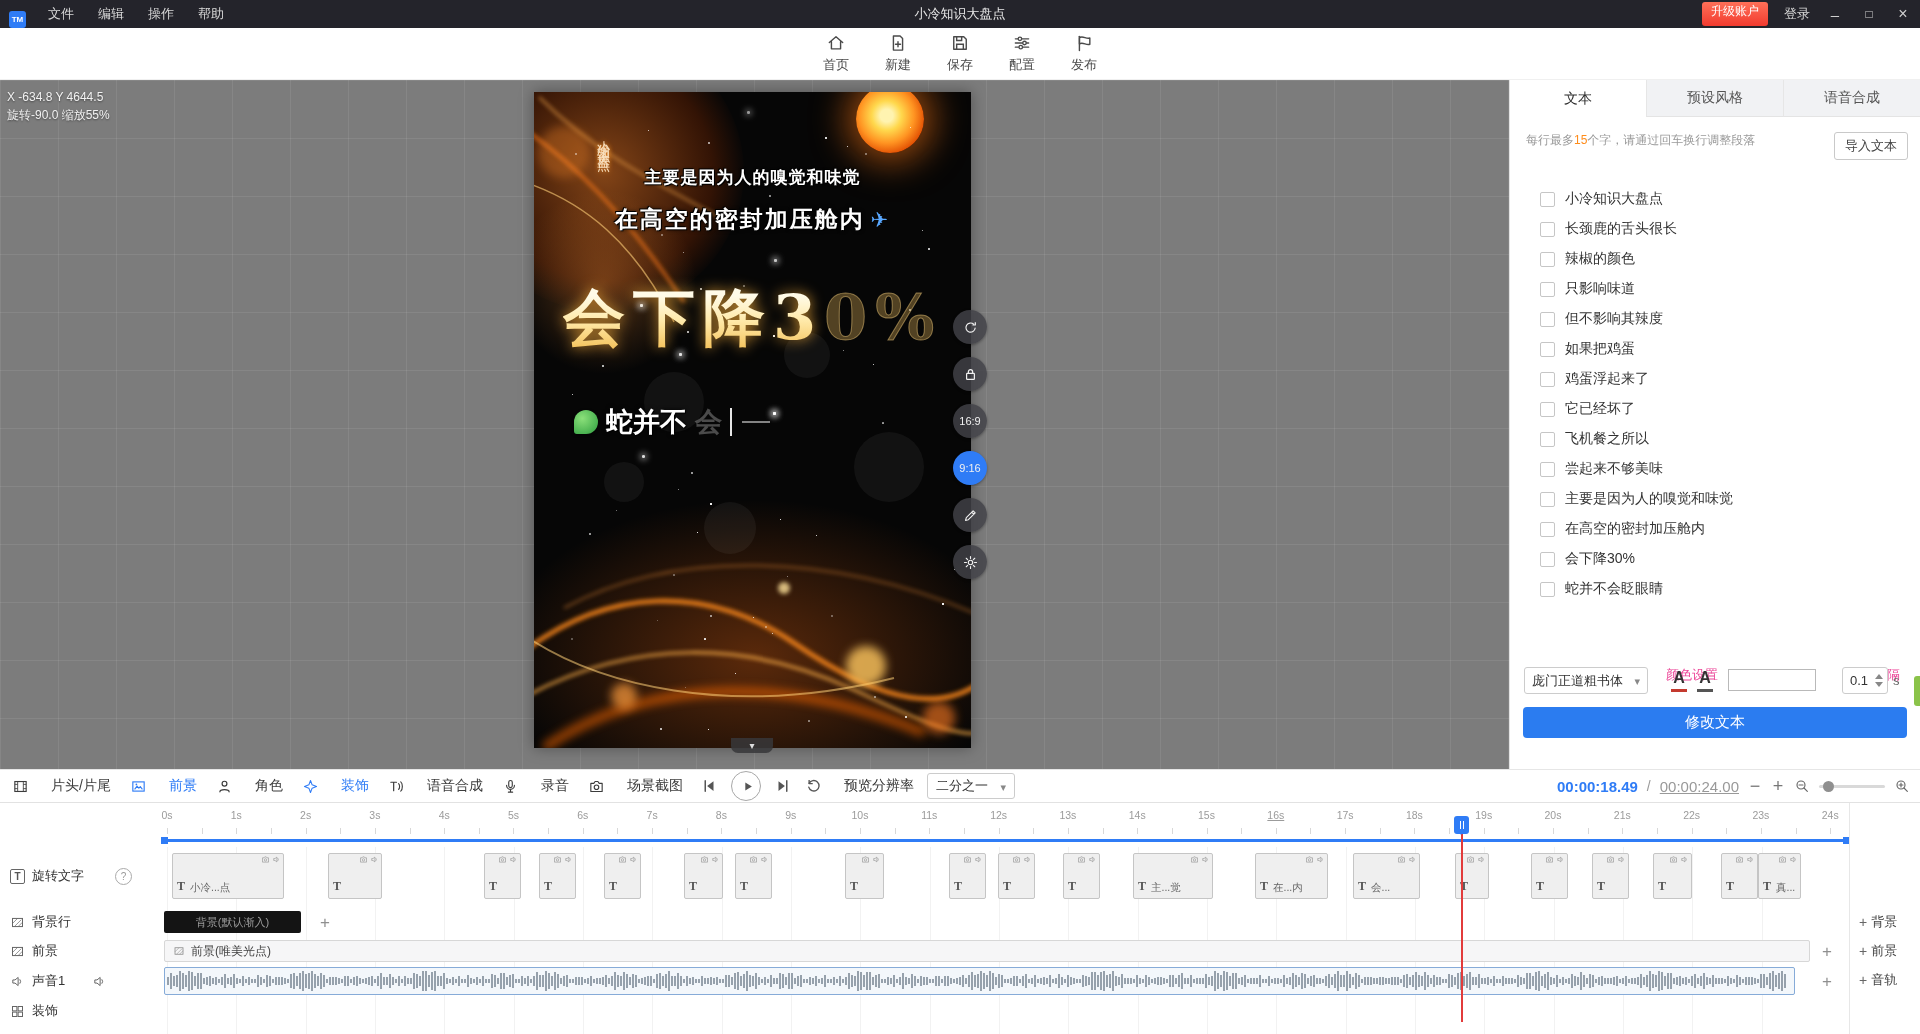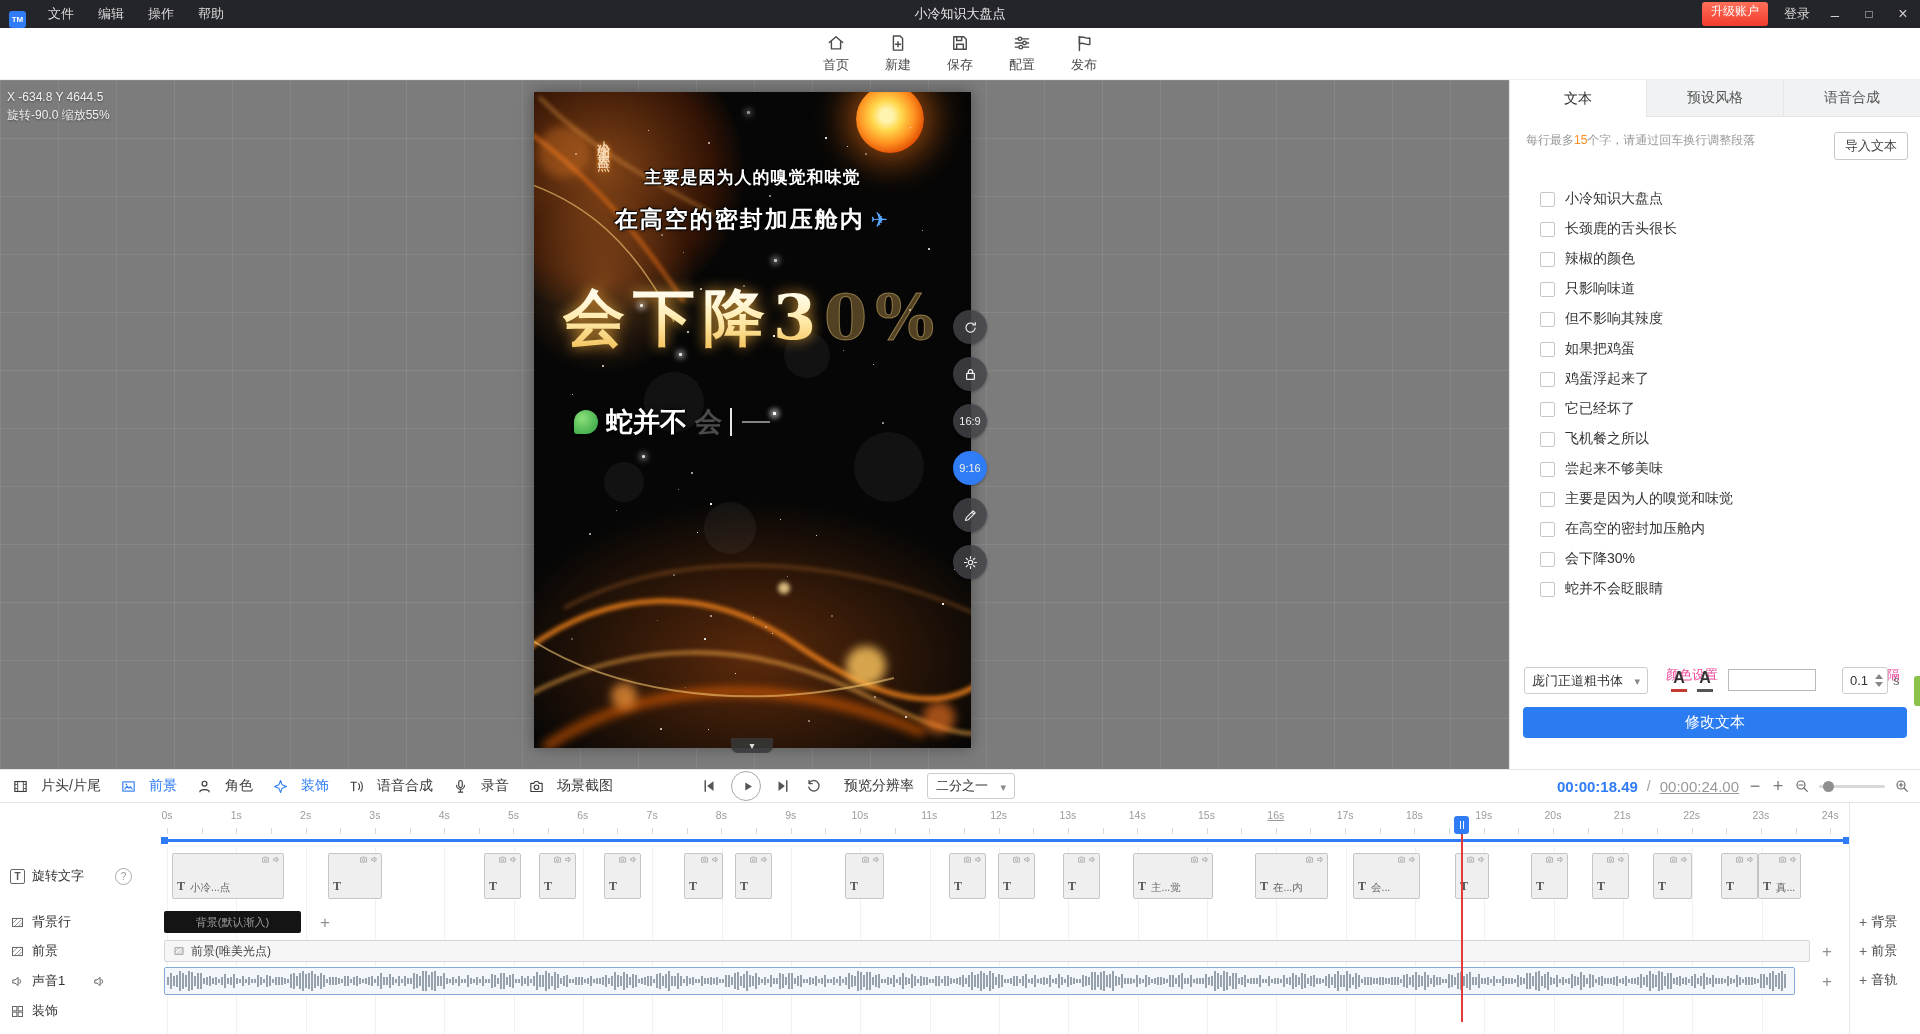--- a/index.html
+++ b/index.html
@@ -92,21 +92,21 @@
   .spin{display:flex;flex-direction:column;gap:3px;padding-right:4px}
   .spin i{width:0;height:0;border-left:4px solid transparent;border-right:4px solid transparent}
   .spin .up{border-bottom:5px solid #888}
   .spin .dn{border-top:5px solid #888}
   .unit{position:absolute;left:383px;top:593px;font-size:13px;color:#666}
   .apply-btn{position:absolute;left:13px;right:13px;top:627px;height:31px;background:#2b7cf0;border-radius:4px;color:#fff;font-size:15px;display:flex;align-items:center;justify-content:center}
   .green-thumb{position:absolute;right:0;top:596px;width:6px;height:30px;background:#8bc34a;border-radius:3px 0 0 3px}
   
   .playbar{position:absolute;top:769px;left:0;right:0;height:34px;background:#fff;border-top:1px solid #e6e6e6;border-bottom:1px solid #e2e2e2;box-sizing:border-box;z-index:40}
   .pb-left{position:absolute;left:12px;top:0;height:100%;display:flex;align-items:center;gap:19px}
-  .pb-tab{display:flex;align-items:center;gap:12px;font-size:14px;color:#3c3c3c}
+  .pb-tab{display:flex;align-items:center;gap:22px;font-size:14px;color:#3c3c3c}
   .pb-tab .icn{width:17px;height:17px}
   .pb-tab.active{color:#2f7cf6}
   .pb-center{position:absolute;left:700px;top:0;height:100%;display:flex;align-items:center;gap:13px}
   .tr-btn{color:#555}
   .tr-btn .icn{width:18px;height:18px}
   .play-btn{width:30px;height:30px;border:1px solid #a8a8a8;border-radius:50%;display:flex;align-items:center;justify-content:center;color:#555;box-sizing:border-box}
   .play-btn .icn{width:15px;height:15px;margin-left:2px}
   .res-label{font-size:14px;color:#333;margin-left:8px}
   .res-select{width:88px;height:26px;border:1px solid #ccc;border-radius:3px;display:flex;align-items:center;justify-content:space-between;padding:0 8px;font-size:13px;color:#333;box-sizing:border-box}
   .pb-right{position:absolute;right:10px;top:0;height:100%;display:flex;align-items:center;gap:9px}

